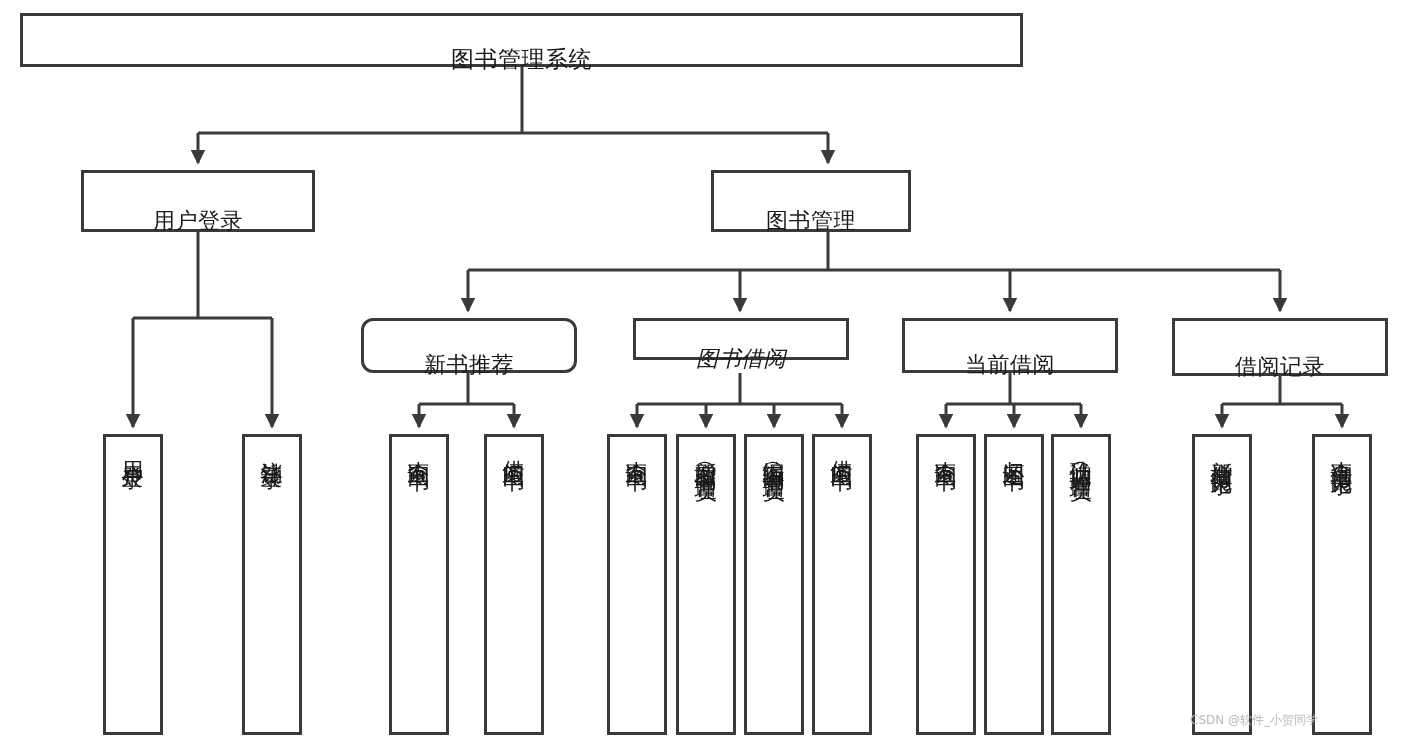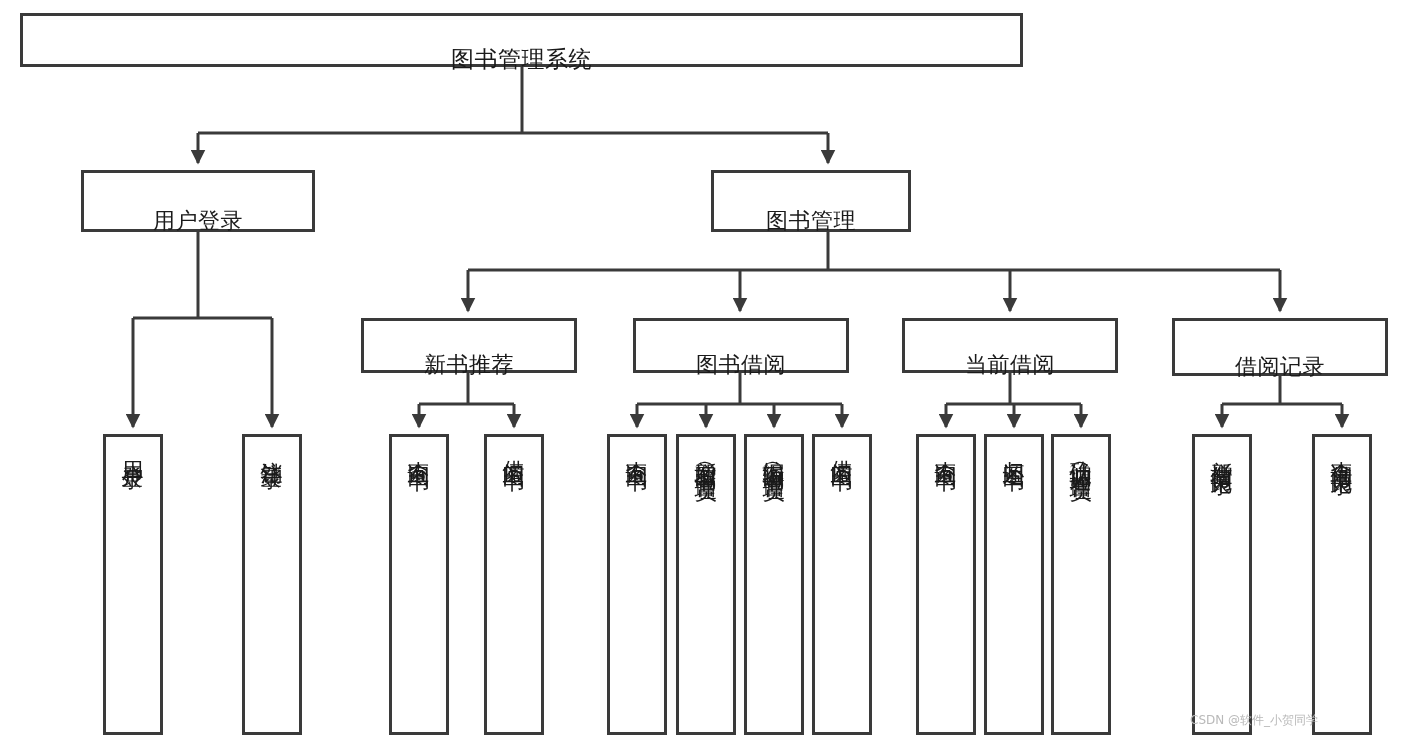--- a/index.html
+++ b/index.html
@@ -134,24 +134,24 @@
     <span class="node-label">图书管理系统</span>
   </div>
 
   <div class="node horiz" style="left:81px; top:170px; width:234px; height:62px;">
     <span class="node-label">用户登录</span>
   </div>
   <div class="node horiz" style="left:711px; top:170px; width:200px; height:62px;">
     <span class="node-label">图书管理</span>
   </div>
 
-  <div class="node horiz" style="left:361px; top:318px; width:216px; height:55px;">
+  <div class="node horiz" style="left:361px; top:318px; width:216px; height:55px;border-radius:12px;">
     <span class="node-label">新书推荐</span>
   </div>
-  <div class="node horiz" style="left:633px; top:318px; width:216px; height:55px;">
+  <div class="node horiz" style="left:633px; top:318px; width:216px; height:42px;font-style:italic;">
     <span class="node-label">图书借阅</span>
   </div>
   <div class="node horiz" style="left:1172px; top:318px; width:216px; height:58px;">
     <span class="node-label">借阅记录</span>
   </div>
   <div class="node horiz" style="left:902px; top:318px; width:216px; height:55px;">
     <span class="node-label">当前借阅</span>
   </div>
 
   <div class="node vert" style="left:103px; top:434px; width:60px; height:301px;">

